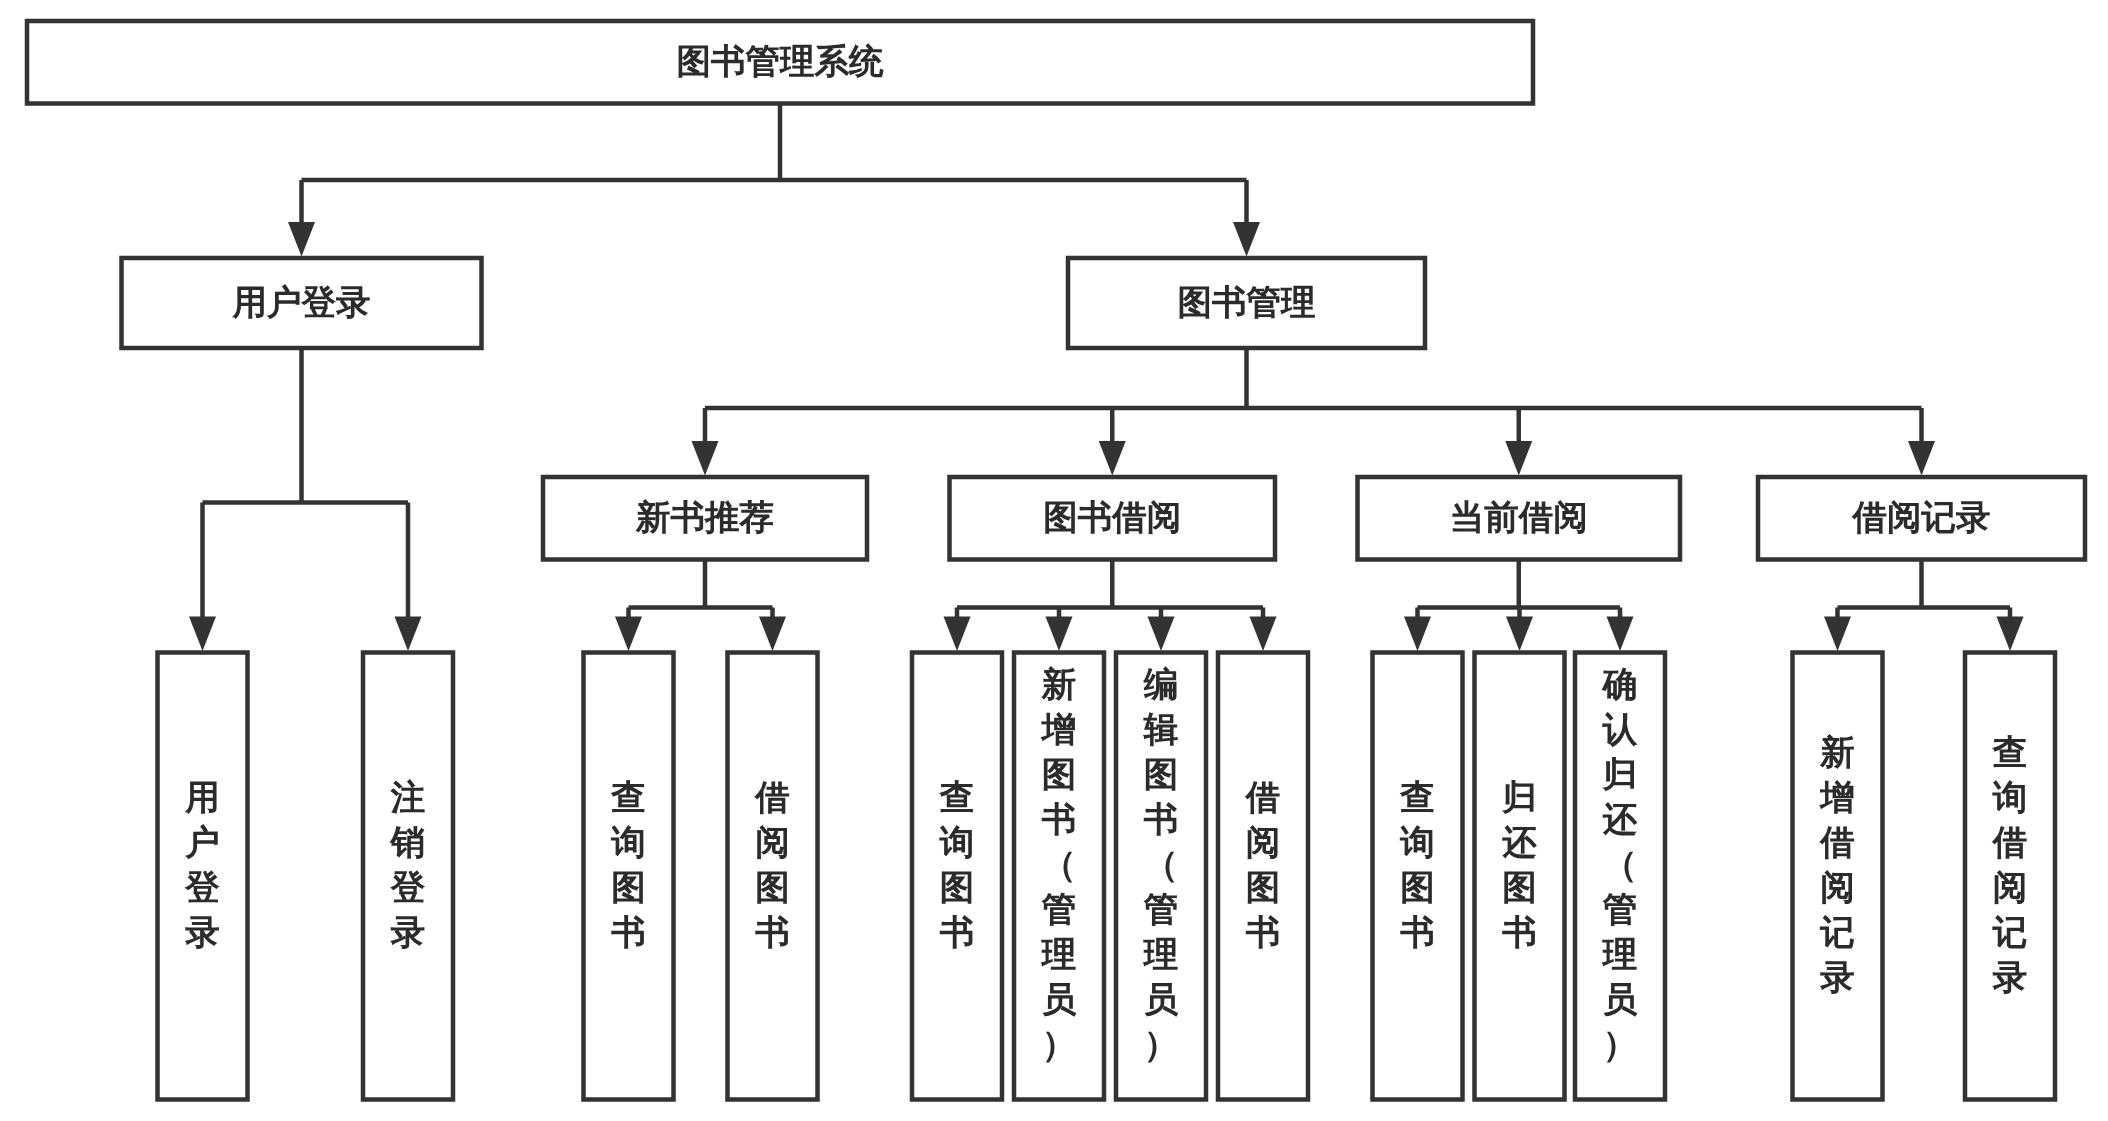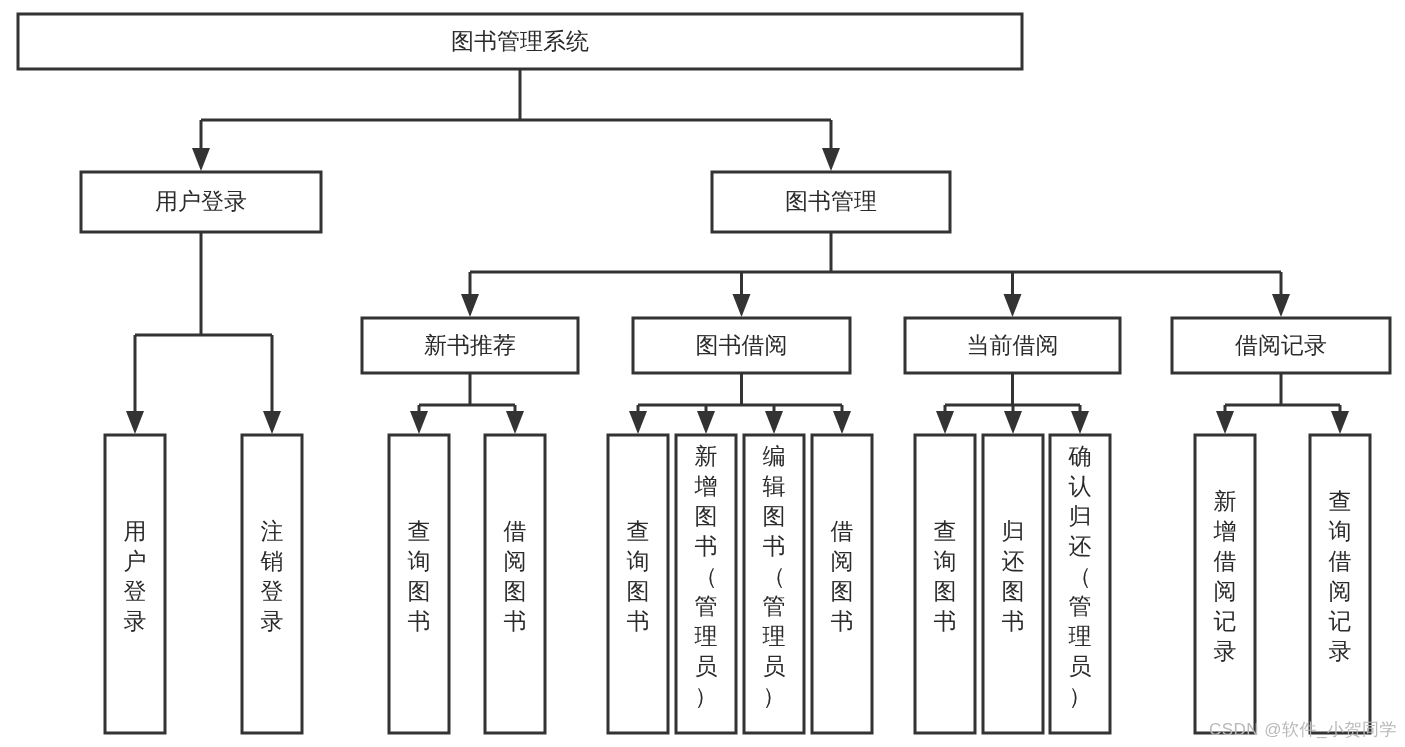--- a/index.html
+++ b/index.html
@@ -11,20 +11,21 @@
     width: 1405px;
     height: 747px;
     font-family: "Liberation Sans", sans-serif;
     overflow: hidden;
     position: relative;
   }
   #diagram-root {
     position: relative;
     width: 1405px;
     height: 747px;
+    font-weight: bold;
   }
   svg.diagram-canvas {
     position: absolute;
     left: 0;
     top: 0;
     width: 1405px;
     height: 747px;
   }
   .node-box {
     fill: #ffffff;
@@ -201,14 +202,13 @@
         <g>
           <rect x="1195" y="435" width="60" height="298" class="node-box"></rect>
           <text x="1225" y="0" class="node-label-v"><tspan x="1225" y="509">新</tspan><tspan x="1225" y="539">增</tspan><tspan x="1225" y="569">借</tspan><tspan x="1225" y="599">阅</tspan><tspan x="1225" y="629">记</tspan><tspan x="1225" y="659">录</tspan></text>
         </g>
         <g>
           <rect x="1310" y="435" width="60" height="298" class="node-box"></rect>
           <text x="1340" y="0" class="node-label-v"><tspan x="1340" y="509">查</tspan><tspan x="1340" y="539">询</tspan><tspan x="1340" y="569">借</tspan><tspan x="1340" y="599">阅</tspan><tspan x="1340" y="629">记</tspan><tspan x="1340" y="659">录</tspan></text>
         </g>
       </g>
   </svg>
-  <div class="watermark-text">CSDN @软件_小贺同学</div>
 </div>
 
 </body></html>

